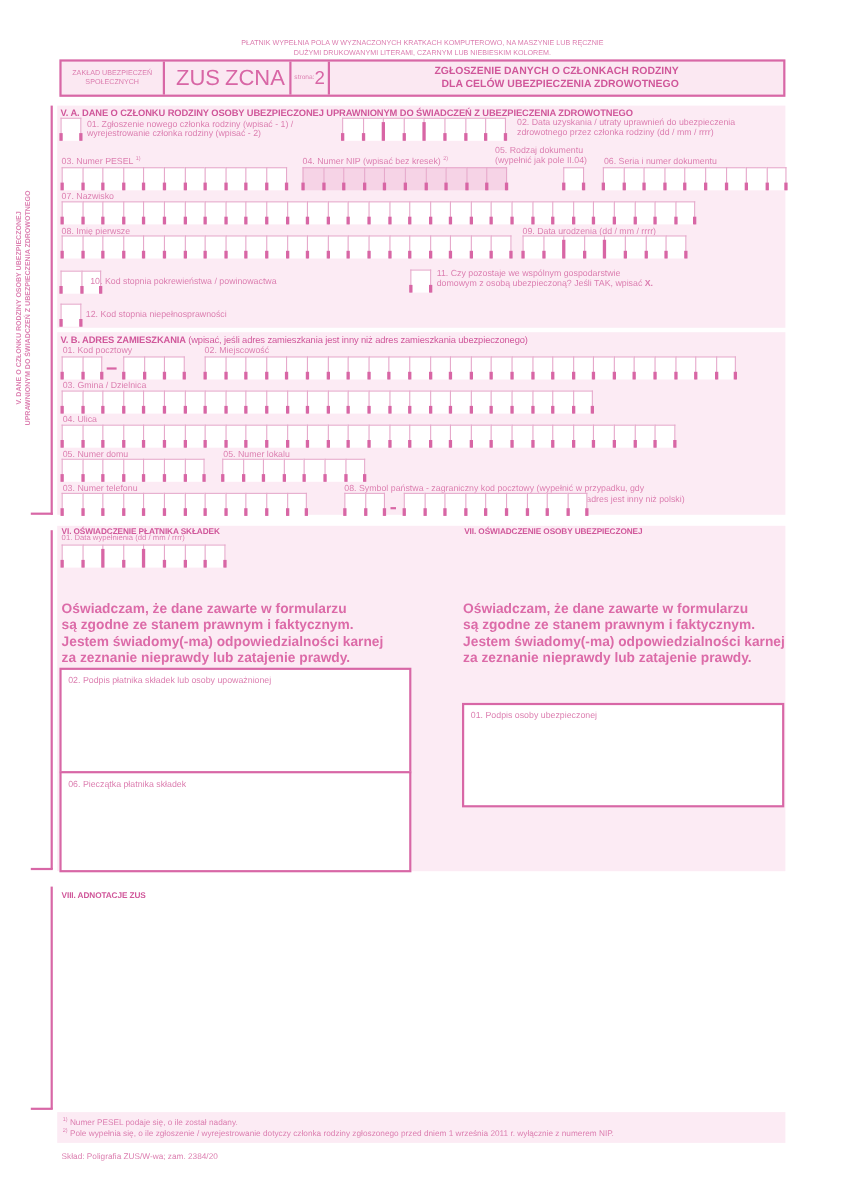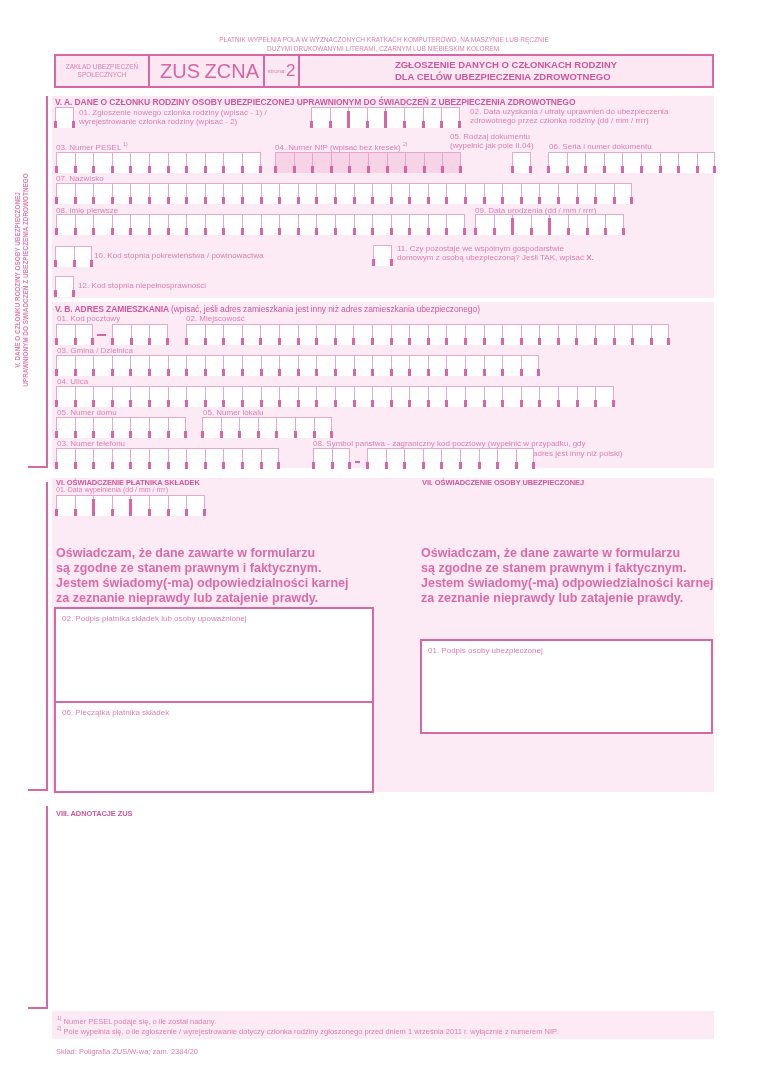--- a/index.html
+++ b/index.html
@@ -14,21 +14,21 @@
 
   .top-note { left: 0; width: 768px; top: 35px; text-align: center; font-size: 6.5px; color: #dc7fb0; line-height: 9px; }
 
   .header { left: 54px; top: 54px; width: 660px; height: 34px; border: 2px solid #d867a6; background: #fbe8f2; display: flex; }
   .header .cell { border-right: 2px solid #d867a6; height: 100%; display: flex; align-items: center; justify-content: center; }
   .header .cell:last-child { border-right: none; }
   .h-zus-inst { width: 94px; font-size: 6.5px; text-align: center; color: #dc7fb0; line-height: 8px; }
   .h-zus { width: 115px; font-size: 20px; color: #d866a5; justify-content: space-between !important; padding: 0 4px 0 10px; }
   .h-page { width: 35px; font-size: 6px; color: #dc7fb0; }
   .h-page b { font-size: 17px; font-weight: normal; color: #d866a5; }
-  .h-title { flex: 1; font-size: 9.5px; font-weight: bold; text-align: left; color: #d0579a; line-height: 12px; }
+  .h-title { flex: 1; font-size: 9.5px; font-weight: bold; text-align: right; color: #d0579a; line-height: 12px; }
 
   .panel { background: #fcebf4; }
 
   .vbar { left: 46px; top: 96px; width: 2px; height: 372px; background: #d867a6; }
   .vbar-foot { left: 28px; top: 466px; width: 20px; height: 2px; background: #d867a6; }
   .vtext { left: 14px; top: 466px; width: 372px; transform-origin: 0 0; transform: rotate(-90deg); font-size: 6.4px; font-weight: bold; color: #dc7fb0; text-align: center; line-height: 8px; }
 
   .vbar2 { left: 46px; top: 482px; width: 2px; height: 308px; background: #d867a6; }
   .vbar2-foot { left: 28px; top: 789px; width: 20px; height: 2px; background: #d867a6; }
   .vbar3 { left: 46px; top: 806px; width: 2px; height: 202px; background: #d867a6; }
@@ -228,21 +228,21 @@
     <div class="box sep"></div>
     <div class="box"></div>
     <div class="box"></div>
     <div class="box last-tick"></div>
 </div>
 
 <div class="boxes" style="left:55px; top:246px;">
   <div class="box"></div>
     <div class="box last-tick"></div>
 </div>
-<div class="abs label" style="left:94px; top:251px;text-align:center;">10. Kod stopnia pokrewieństwa / powinowactwa</div>
+<div class="abs label" style="left:82px; top:251px;text-align:center;">10. Kod stopnia pokrewieństwa / powinowactwa</div>
 
 <div class="boxes" style="left:373px; top:245px;">
   <div class="box last-tick"></div>
 </div>
 <div class="abs label" style="left:397px; top:244px;">
   <div>11. Czy pozostaje we wspólnym gospodarstwie</div>
   <div><span>domowym z osobą ubezpieczoną? Jeśli TAK, wpisać</span> <b>X.</b></div>
 </div>
 
 <div class="boxes" style="left:55px; top:276px;">

